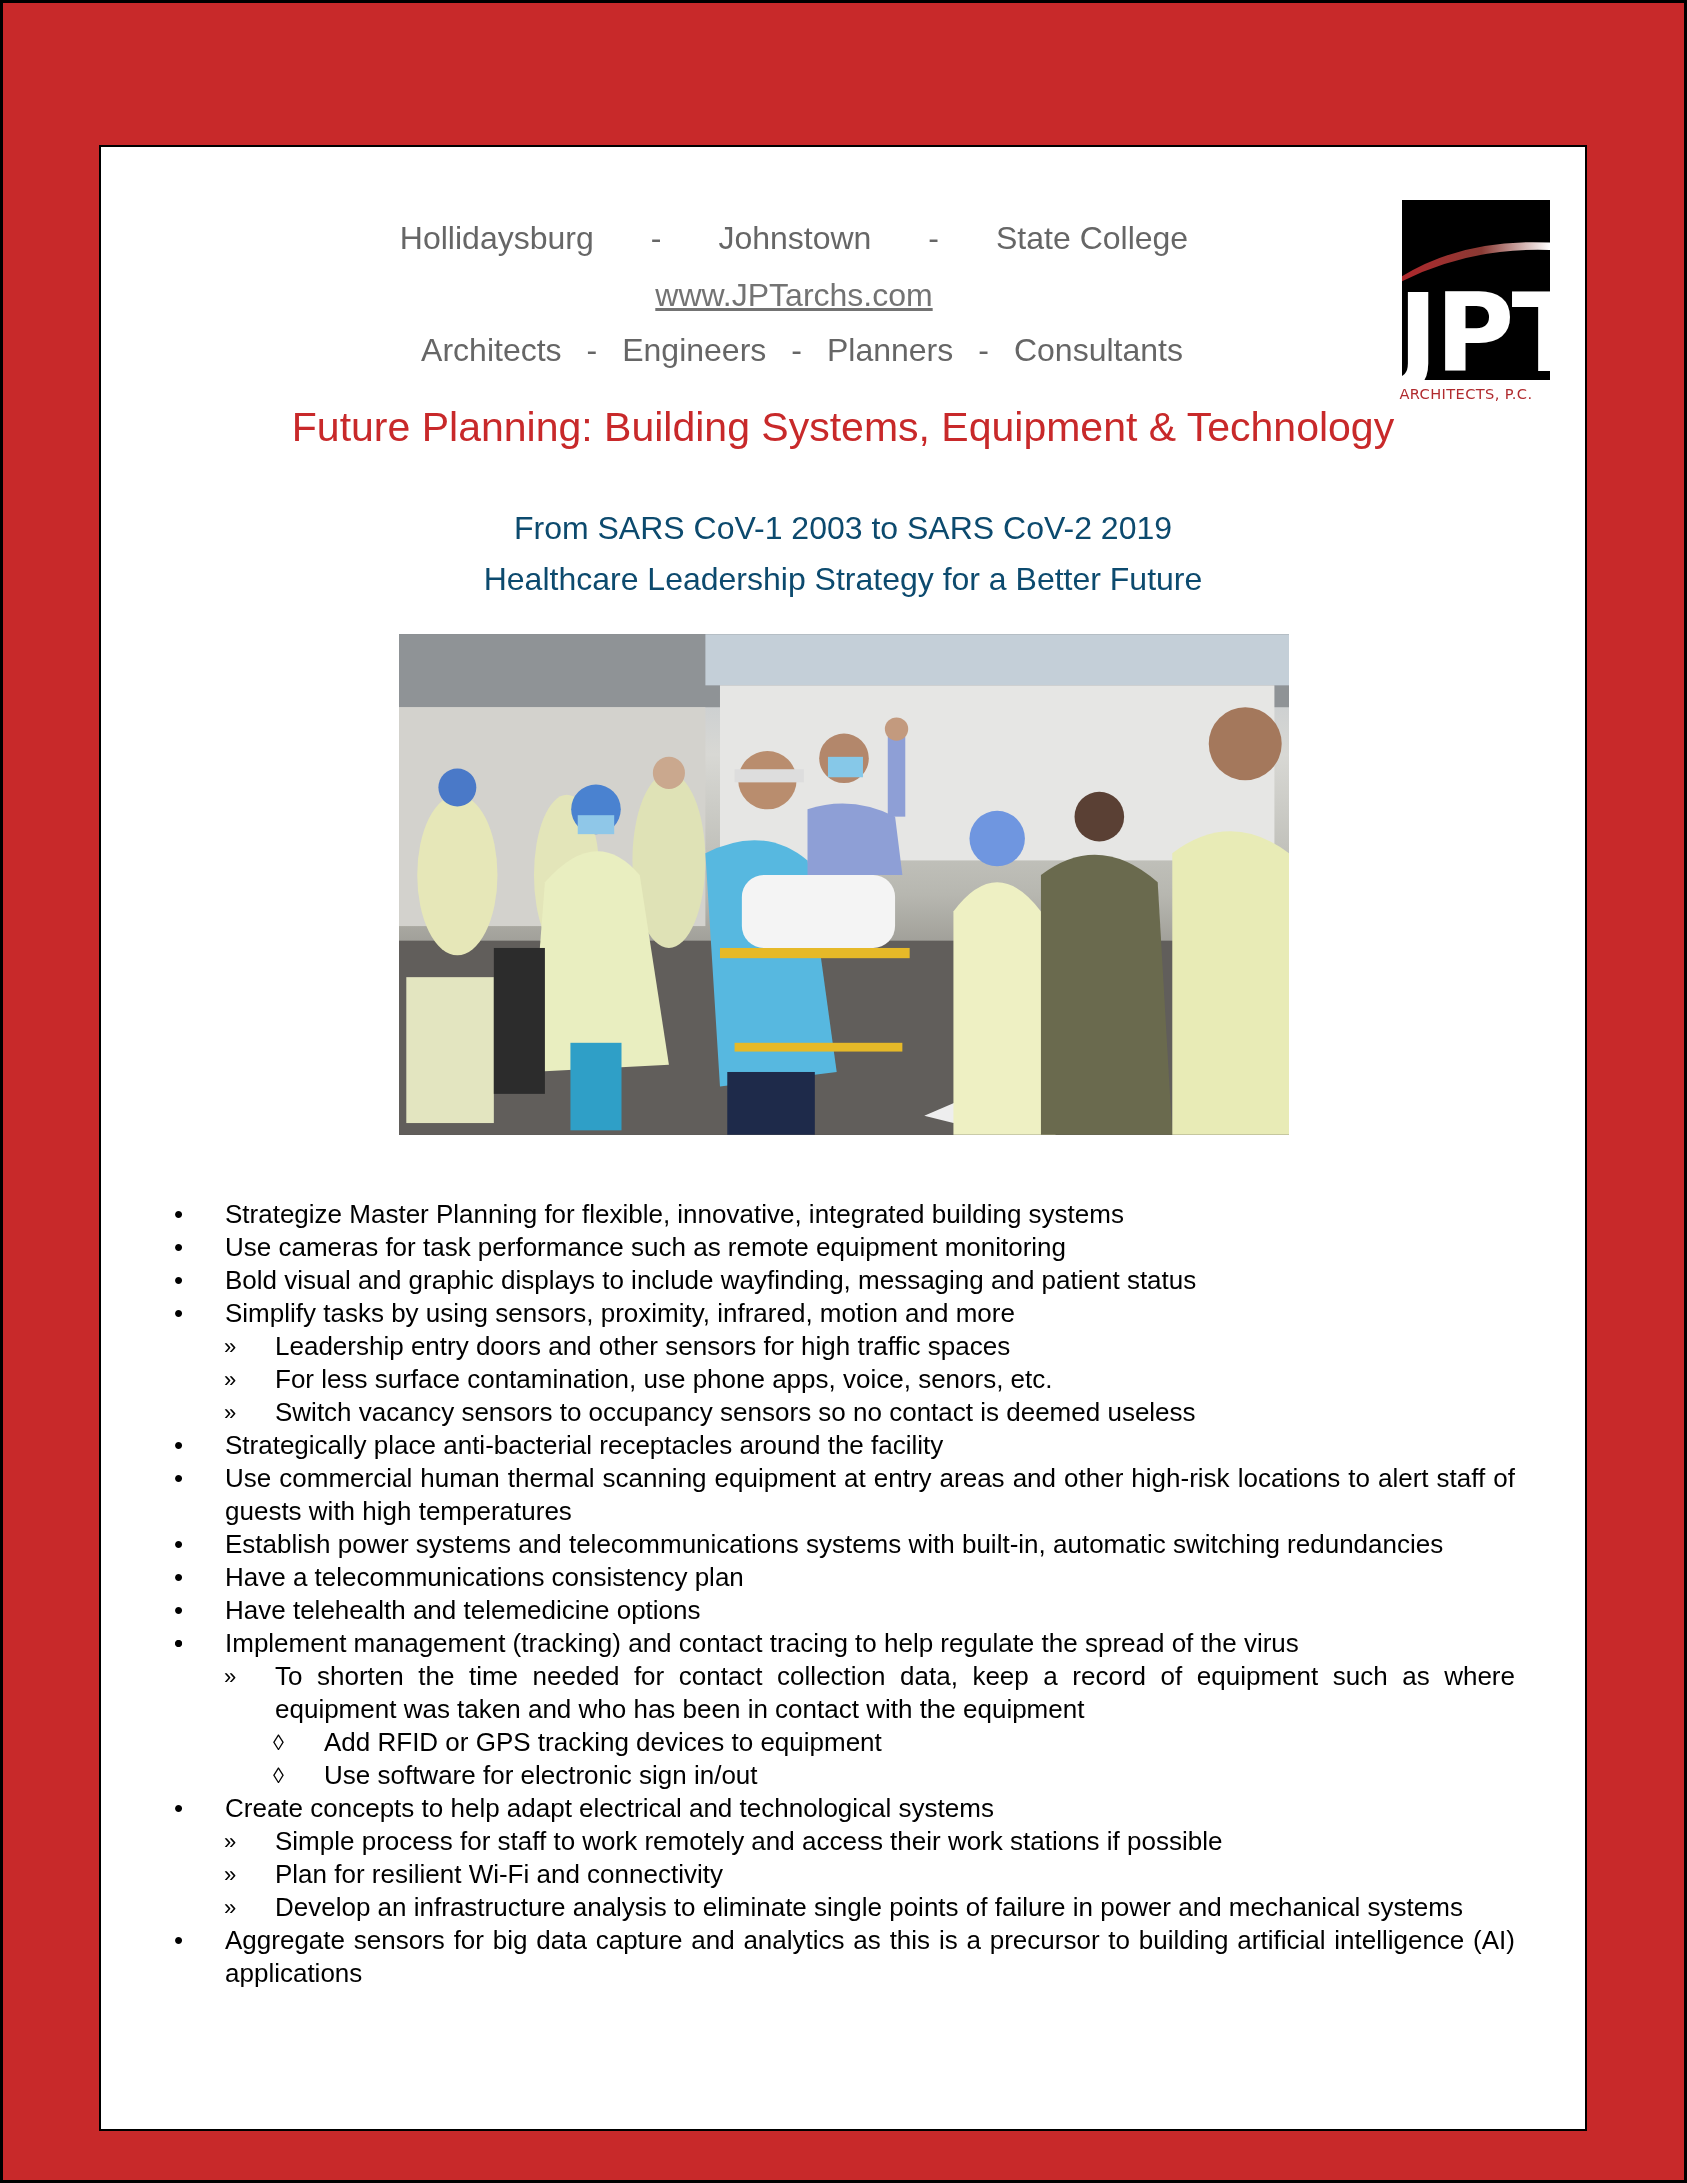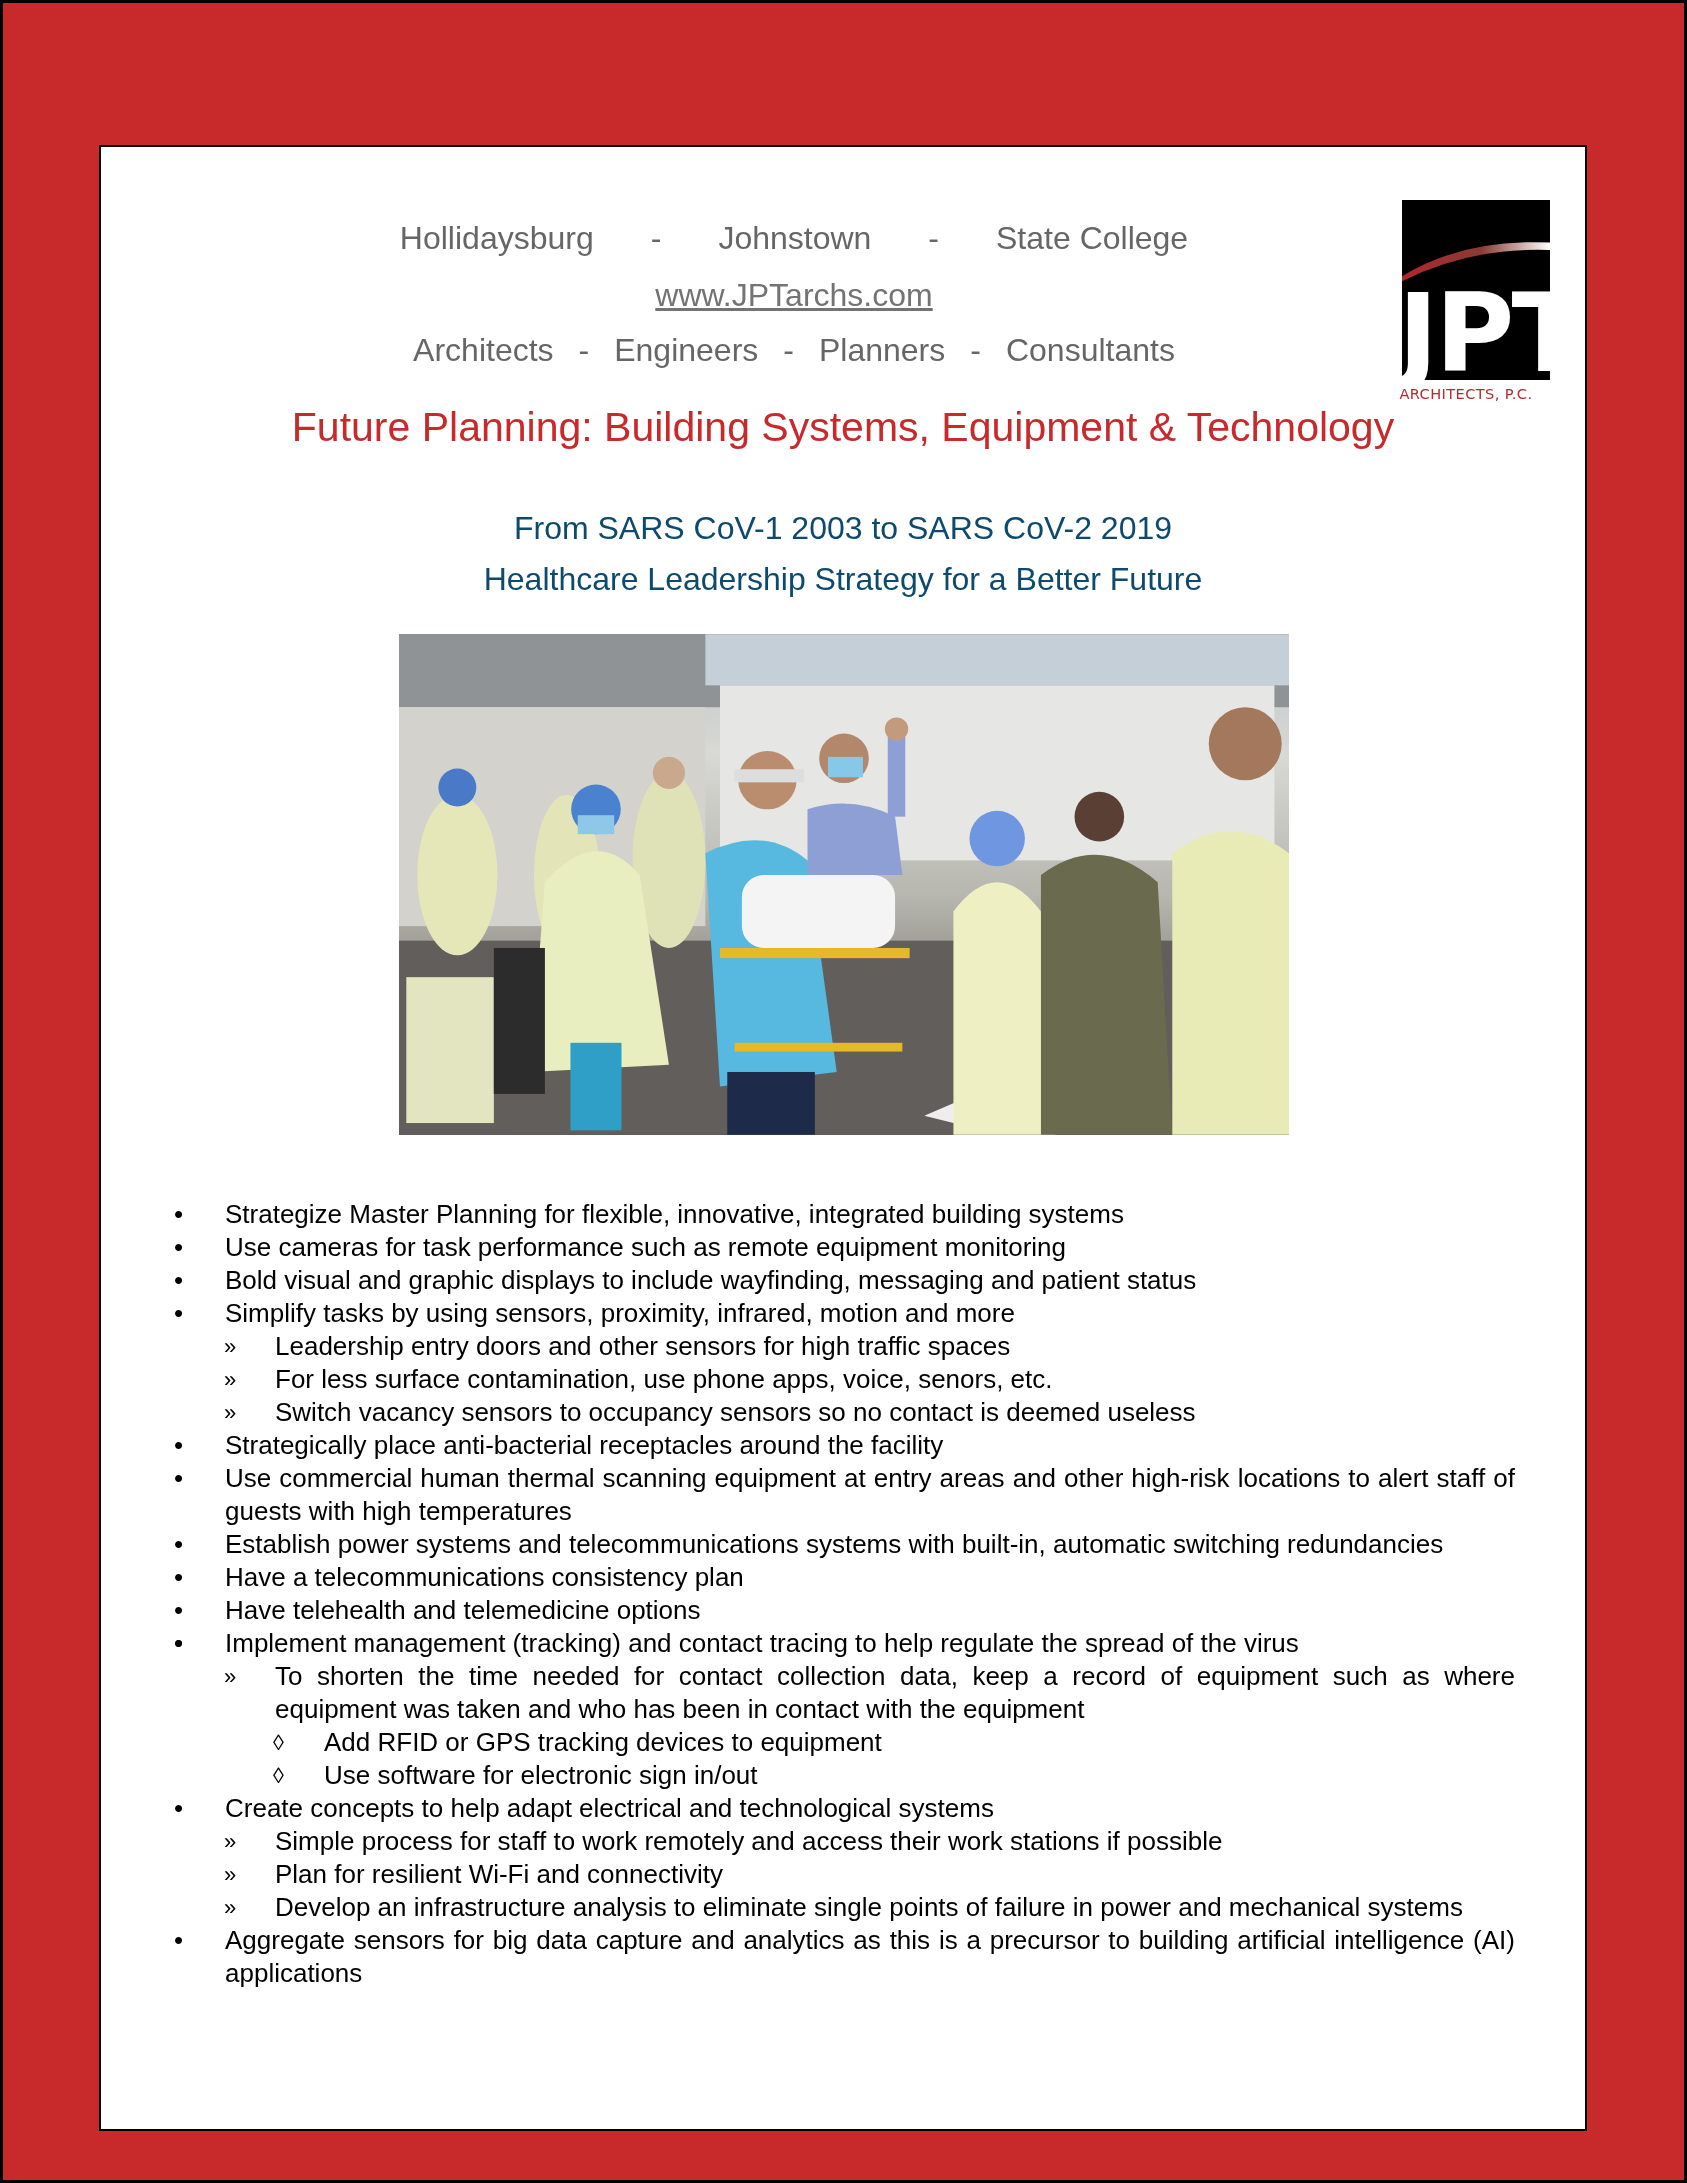--- a/index.html
+++ b/index.html
@@ -23,21 +23,21 @@
     .header {
       position: absolute; left: 0; top: 73px; width: 1386px;
       text-align: center; color: #666;
     }
     .locations { font-size: 32px; position: absolute; left: 0; width: 100%; top: 0; }
     .locations span { display: inline-block; }
     .website {
       position: absolute; top: 57px; width: 100%; font-size: 32px;
       color: #737373; text-decoration: underline;
     }
-    .disciplines { position: absolute; top: 112px; width: 100%; font-size: 32px; }
+    .disciplines { position: absolute; top: 112px; width: 100%; font-size: 32px; padding-left: 8px; }
     .sep { margin: 0 25px; }
     .sep-wide { margin: 0 57px; }
     .logo {
       position: absolute; left: 1294px; top: 53px;
       width: 155px; height: 206px;
     }
     .logo-box {
       position: absolute; left: 7.3px; top: 0; width: 148px; height: 180px;
       background: #000; overflow: hidden;
     }

